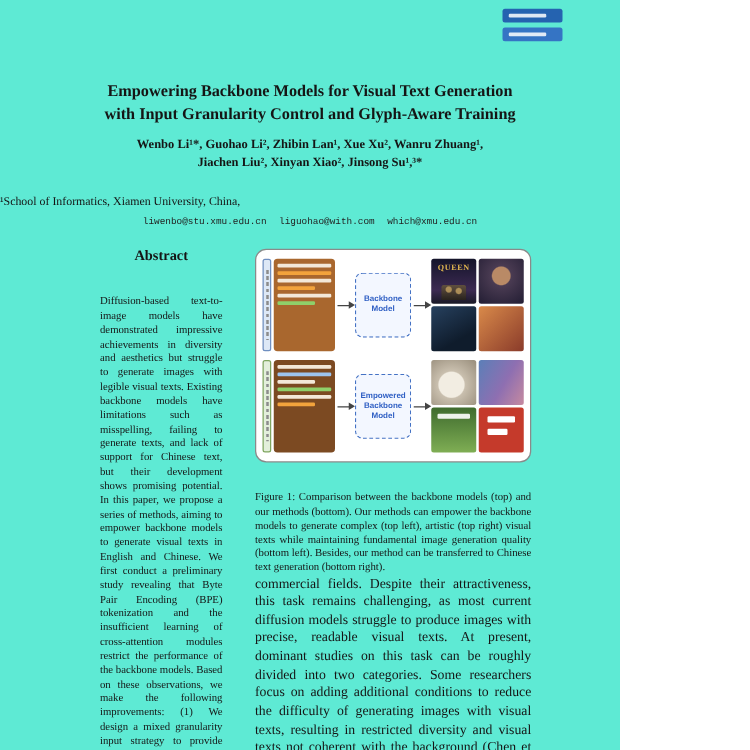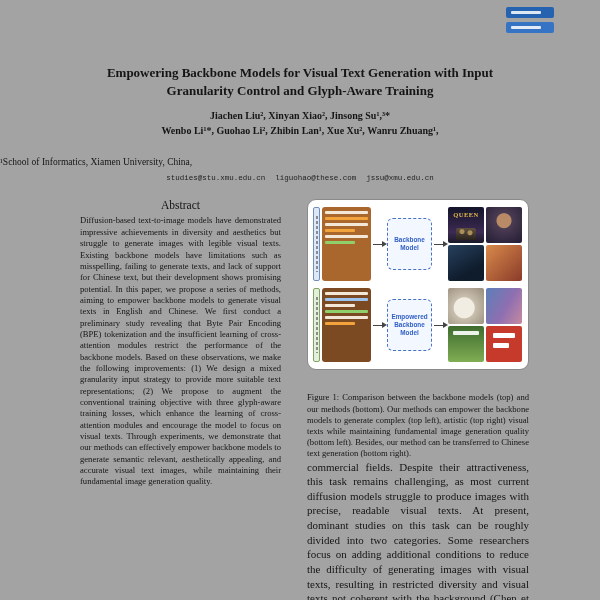--- a/index.html
+++ b/index.html
@@ -1,37 +1,37 @@
 <!DOCTYPE html>
 <html><head>
 <meta charset="utf-8">
 <style>
   * { margin:0; padding:0; box-sizing:border-box; }
   html,body { width:600px; height:600px; background:#ffffff; overflow:hidden; }
   body { font-family:"Liberation Serif", serif; color:#151515; position:relative; }
 
-  .page { position:relative; width:600px; height:600px; background:#a3a3a3; overflow:hidden; }
+  .page { position:relative; width:496px; height:600px; background:#5eead4; overflow:hidden; }
 
   
   .badges { position:absolute; top:7px; right:46px; display:flex; flex-direction:column; gap:4px; }
   .badge { width:48px; height:11px; border-radius:2px; background:#2563b0; position:relative; }
   .badge::after { content:""; position:absolute; left:5px; top:4px; width:30px; height:3px; background:rgba(255,255,255,.85); border-radius:1px; }
   .badge.b2 { background:#3574c4; }
 
   .title { margin:64px 78px 0; text-align:center; font-size:13px; font-weight:bold; line-height:1.4; }
   .authors { margin-top:9px; text-align:center; font-size:10px; font-weight:bold; line-height:1.45; }
   .affils { margin-top:18px; text-align:left; font-size:9.5px; line-height:1.38; }
   .emails { margin-top:5px; display:flex; justify-content:center; gap:10px;
             font-family:"Liberation Mono", monospace; font-size:7.5px; color:#222; }
 
   .columns { display:flex; gap:17px; padding:0 71px; margin-top:17px; }
   .col-left { width:219px; }
   .col-right { width:222px; }
 
-  .abstract-heading { text-align:center; font-size:11.5px; font-weight:normal; margin-bottom:4px; }
+  .abstract-heading { text-align:center; font-size:11.5px; font-weight:bold; margin-bottom:24px; }
   .abstract-text { font-size:8.6px; line-height:1.32; text-align:justify; padding:0 9px; }
 
   
   .figure-frame { border:1.2px solid #8a8a8a; border-radius:9px; padding:7px 5px; display:flex; flex-direction:column; gap:7px; background:#fff; }
   .fig-row { display:flex; align-items:stretch; gap:2px; }
   .vstrip { width:7px; border:0.8px solid #9a9a9a; border-radius:2px; background:#efefef; position:relative; }
   .vstrip::after { content:""; position:absolute; left:2px; top:8px; bottom:8px; width:2px;
                    background:repeating-linear-gradient(#8c8c8c 0 3px, transparent 3px 5px); }
   .vstrip.green { background:#e3efdb; border-color:#7fa55f; }
   .vstrip.blue { background:#dde8f6; border-color:#6f8fc0; }
@@ -83,32 +83,32 @@
 <div class="page">
 
   <div class="badges">
     <div class="badge"></div>
     <div class="badge b2"></div>
   </div>
 
   <div class="title">Empowering Backbone Models for Visual Text Generation with Input Granularity Control and Glyph-Aware Training</div>
 
   <div class="authors">
+    <div>Wenbo Li¹*, Guohao Li², Zhibin Lan¹, Xue Xu², Wanru Zhuang¹,</div>
     <div>Jiachen Liu², Xinyan Xiao², Jinsong Su¹,³*</div>
-    <div>Wenbo Li¹*, Guohao Li², Zhibin Lan¹, Xue Xu², Wanru Zhuang¹,</div>
   </div>
 
   <div class="affils">
     <div>¹School of Informatics, Xiamen University, China,</div>
   </div>
 
   <div class="emails">
-    <span>studies@stu.xmu.edu.cn</span>
-    <span>liguohao@these.com</span>
-    <span>jssu@xmu.edu.cn</span>
+    <span>liwenbo@stu.xmu.edu.cn</span>
+    <span>liguohao@with.com</span>
+    <span>which@xmu.edu.cn</span>
   </div>
 
   <div class="columns">
 
     <div class="col-left">
       <div class="abstract-heading">Abstract</div>
       <div class="abstract-text">Diffusion-based text-to-image models have demonstrated impressive achievements in diversity and aesthetics but struggle to generate images with legible visual texts. Existing backbone models have limitations such as misspelling, failing to generate texts, and lack of support for Chinese text, but their development shows promising potential. In this paper, we propose a series of methods, aiming to empower backbone models to generate visual texts in English and Chinese. We first conduct a preliminary study revealing that Byte Pair Encoding (BPE) tokenization and the insufficient learning of cross-attention modules restrict the performance of the backbone models. Based on these observations, we make the following improvements: (1) We design a mixed granularity input strategy to provide more suitable text representations; (2) We propose to augment the conventional training objective with three glyph-aware training losses, which enhance the learning of cross-attention modules and encourage the model to focus on visual texts. Through experiments, we demonstrate that our methods can effectively empower backbone models to generate semantic relevant, aesthetically appealing, and accurate visual text images, while maintaining their fundamental image generation quality.</div>
     </div>
 
     <div class="col-right">

